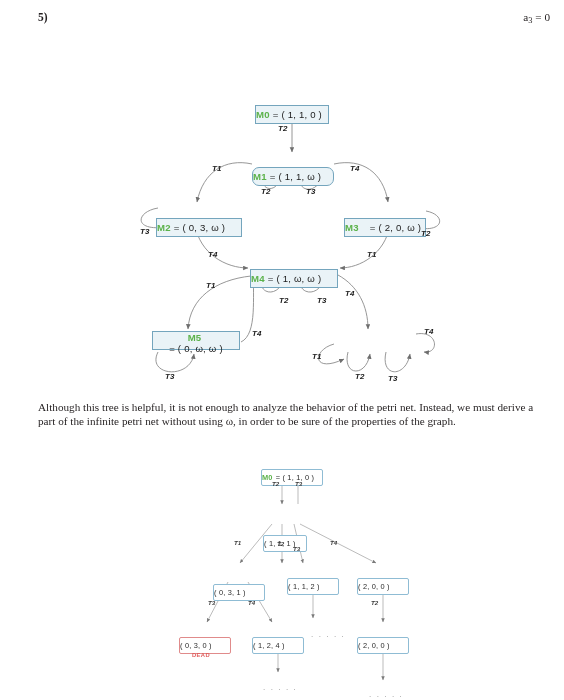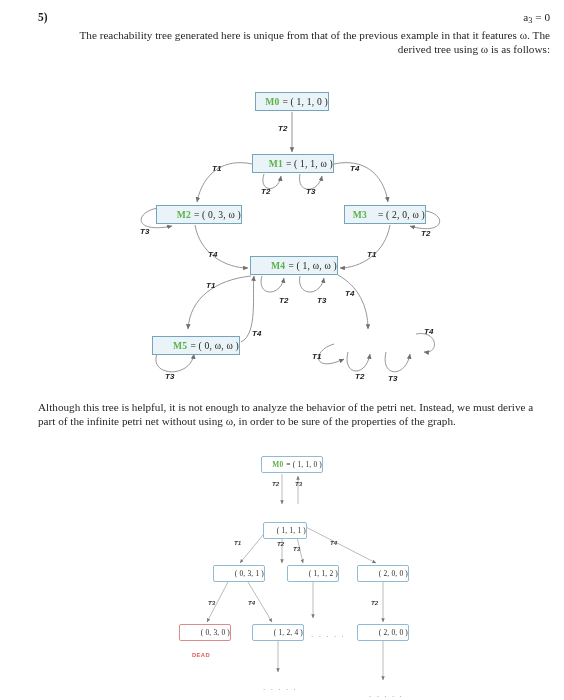--- a/index.html
+++ b/index.html
@@ -47,24 +47,25 @@
   #diagram-partial-tree       { top: 450px; width: 564px; height: 250px; }
 
   .diagram svg { display: block; }
 
   
   .node {
     position: absolute;
     box-sizing: border-box;
     display: flex;
     align-items: center;
-    justify-content: flex-end;
+    justify-content: flex-start;
     white-space: nowrap;
-    font-family: Liberation Serif, serif;
+    font-family: Liberation Sans, sans-serif;
     letter-spacing: 0.2px;
+    margin-top: 13px;
   }
   .node.omega-node {
     background: #eaf3f7;
     border: 1px solid #74a5bd;
     font-size: 9.6px;
     color: #1b1b1b;
     height: 19px;
   }
   .node.plain-node {
     background: #ffffff;
@@ -120,21 +121,20 @@
   }
 </style>
 </head>
 <body>
 
 <div class="text-block" id="intro-block">
   <div class="q-row">
     <div class="q-num">5)</div>
     <div class="q-body">
       <span class="line"><span>a</span><span class="sub">3</span><span> = 0</span></span>
-      <span class="line">The reachability tree generated here is unique from that of the previous example in that it features ω. The derived tree using ω is as follows:</span>
     </div>
   </div>
 </div>
 
 <div class="diagram" id="diagram-reachability-omega">
   <svg width="564" height="310" viewBox="0 0 564 310">
     <defs>
       <marker id="ah" markerWidth="7" markerHeight="7" refX="5.4" refY="2.6" orient="auto">
         <path d="M0,0 L5.6,2.6 L0,5.2 z" fill="#6e6e6e"></path>
       </marker>
@@ -178,37 +178,37 @@
       <path d="M386,268 C380,294 406,294 410,270"></path>
 
       <path d="M416,250 C438,246 440,270 424,268"></path>
     </g>
   </svg>
 
   <div class="node omega-node" style="left:255px; top:8px; width:74px;">
     <span class="mname">M0</span>
       <span>= ( 1, 1, 0 )</span>
   </div>
-  <div class="node omega-node" style="left:252px; top:70px; width:82px;">
+  <div class="node omega-node" style="left:252px; top:70px; width:82px;border-radius:7px;">
     <span class="mname">M1</span>
       <span>= ( 1, 1,  ω )</span>
   </div>
   <div class="node omega-node" style="left:156px; top:121px; width:86px;">
     <span class="mname">M2</span>
       <span>= ( 0, 3,  ω )</span>
   </div>
   <div class="node omega-node" style="left:344px; top:121px; width:82px;gap:8px;">
     <span class="mname">M3</span>
       <span>= ( 2, 0,  ω )</span>
   </div>
   <div class="node omega-node" style="left:250px; top:172px; width:88px;">
     <span class="mname">M4</span>
       <span>= ( 1, ω,  ω )</span>
   </div>
-  <div class="node omega-node" style="left:152px; top:252px; width:88px;">
+  <div class="node omega-node" style="left:152px; top:234px; width:88px;flex-direction:column;">
     <span class="mname">M5</span>
       <span>= ( 0, ω,  ω )</span>
   </div>
 
   <div class="tlabel" style="left:278px; top:40px;">T2</div>
   <div class="tlabel" style="left:212px; top:80px;">T1</div>
   <div class="tlabel" style="left:350px; top:80px;">T4</div>
   <div class="tlabel" style="left:261px; top:103px;">T2</div>
   <div class="tlabel" style="left:306px; top:103px;">T3</div>
   <div class="tlabel" style="left:140px; top:143px;">T3</div>
@@ -266,21 +266,21 @@
     </g>
   </svg>
 
   <div class="node plain-node" style="left:261px; top:6px; width:62px;">
     <span class="mname">M0</span>
       <span>= ( 1, 1, 0 )</span>
   </div>
   <div class="node plain-node" style="left:263px; top:72px; width:44px;">
     <span>( 1, 1, 1 )</span>
   </div>
-  <div class="node plain-node" style="left:213px; top:115px; width:52px;">
+  <div class="node plain-node" style="left:213px; top:121px; width:52px;">
     <span>( 0, 3, 1 )</span>
   </div>
   <div class="node plain-node" style="left:287px; top:115px; width:52px;">
     <span>( 1, 1, 2 )</span>
   </div>
   <div class="node plain-node" style="left:357px; top:115px; width:52px;">
     <span>( 2, 0, 0 )</span>
   </div>
   <div class="node dead-node" style="left:179px; top:174px; width:52px;">
     <span>( 0, 3, 0 )</span>

